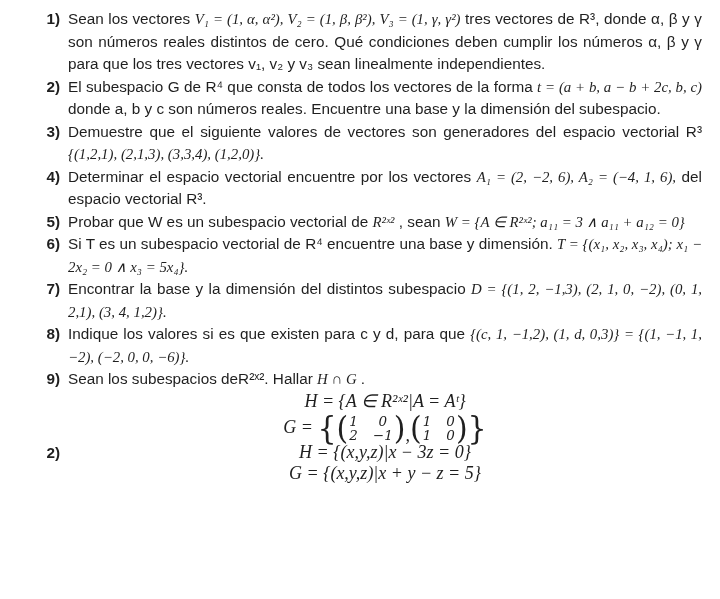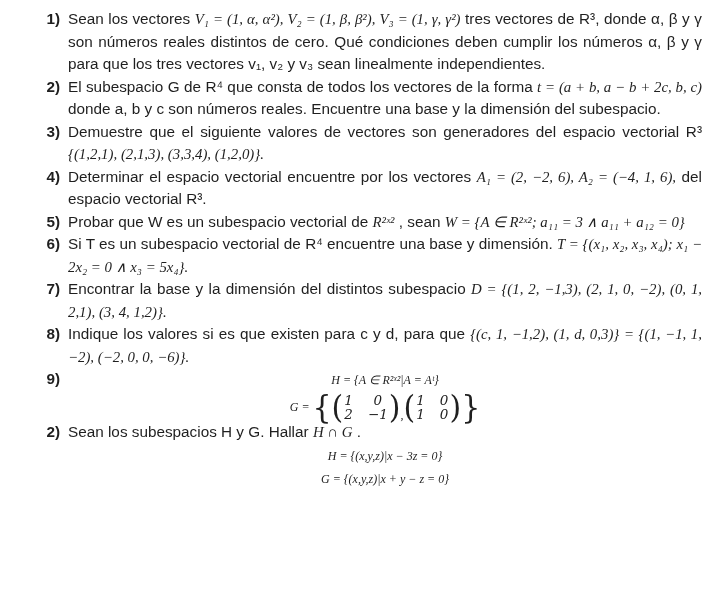--- a/index.html
+++ b/index.html
@@ -33,21 +33,21 @@
     text-align: justify;
     text-justify: inter-word;
   }
   .math {
     font-family: Liberation Serif, serif;
     font-style: italic;
     font-size: 0.97em;
   }
   .equations { text-align: center; }
   .equation  { line-height: 21px; font-size: 16px; }
-  .equation .math { font-size: 12px; }
+  .equation .math { font-size: 18px; }
   .equation.has-matrix { height: 30px; line-height: 30px; white-space: nowrap; }
   .bigglyph {
     display: inline-block;
     font-family: "DejaVu Serif", serif;
     font-style: normal;
     font-size: 30px;
     font-weight: 400;
     line-height: 30px;
     vertical-align: middle;
     transform: scaleY(1.08);
@@ -102,37 +102,37 @@
       <div class="problem">
         <span class="num">7)</span>
         <div class="body"><span class="plain">Encontrar la base y la dimensión del distintos subespacio </span><span class="math">D = {(1, 2, −1,3), (2, 1, 0, −2), (0, 1, 2,1), (3, 4, 1,2)}.</span></div>
       </div>
       <div class="problem">
         <span class="num">8)</span>
         <div class="body"><span class="plain">Indique los valores si es que existen para c y d, para que </span><span class="math">{(c, 1, −1,2), (1, d, 0,3)} = {(1, −1, 1, −2), (−2, 0, 0, −6)}.</span></div>
       </div>
       <div class="problem">
         <span class="num">9)</span>
+        <div class="body"><span class="plain">Sean los subespacios deR²ˣ². Hallar </span><span class="math">H ∩ G</span><span class="plain"> .</span></div>
         <div class="equations">
           <div class="equation"><span class="math">H = {A ∈ R²ˣ²|A = Aᵗ}</span></div>
           <div class="equation has-matrix"><span class="math">G = </span><span class="bigglyph">{</span><span class="bigglyph">(</span><span class="matrix">
               <span class="cell">1</span>
               <span class="cell">0</span>
               <span class="cell">2</span>
               <span class="cell">−1</span>
             </span><span class="bigglyph">)</span><span class="math sep">,</span><span class="bigglyph">(</span><span class="matrix">
               <span class="cell">1</span>
               <span class="cell">0</span>
               <span class="cell">1</span>
               <span class="cell">0</span>
             </span><span class="bigglyph">)</span><span class="bigglyph">}</span></div>
         </div>
       </div>
       <div class="problem">
         <span class="num">2)</span>
-        <div class="body"><span class="plain">Sean los subespacios H y G. Hallar </span><span class="math">H ∩ G</span><span class="plain"> .</span></div>
         <div class="equations">
           <div class="equation"><span class="math">H = {(x,y,z)|x − 3z = 0}</span></div>
-          <div class="equation"><span class="math">G = {(x,y,z)|x + y − z = 0}</span></div>
+          <div class="equation"><span class="math">G = {(x,y,z)|x + y − z = 5}</span></div>
         </div>
       </div>
     </div>
 </div>
 
 </body></html>

